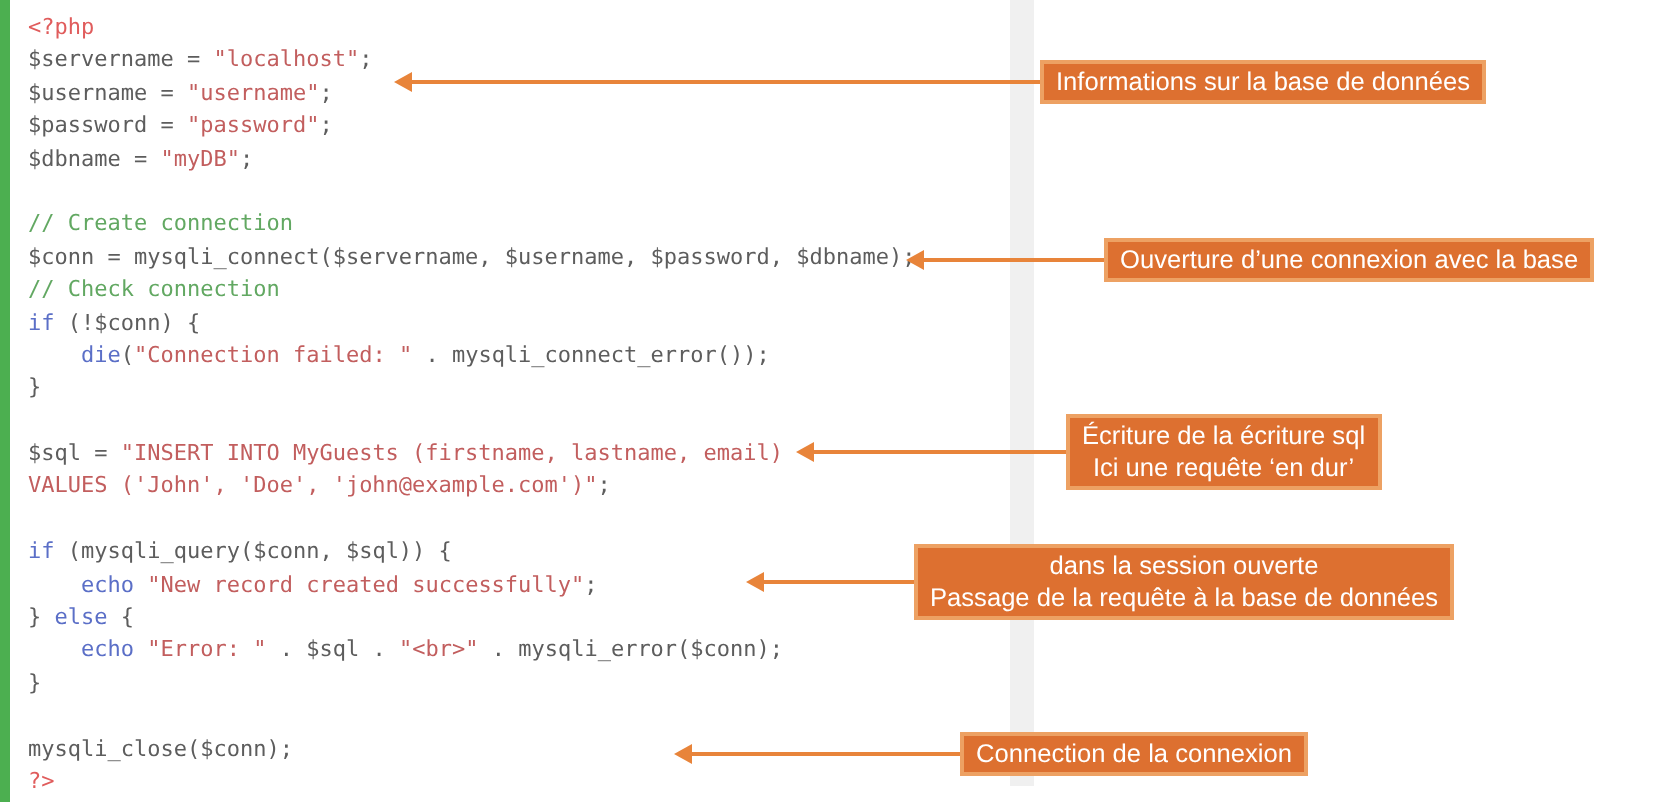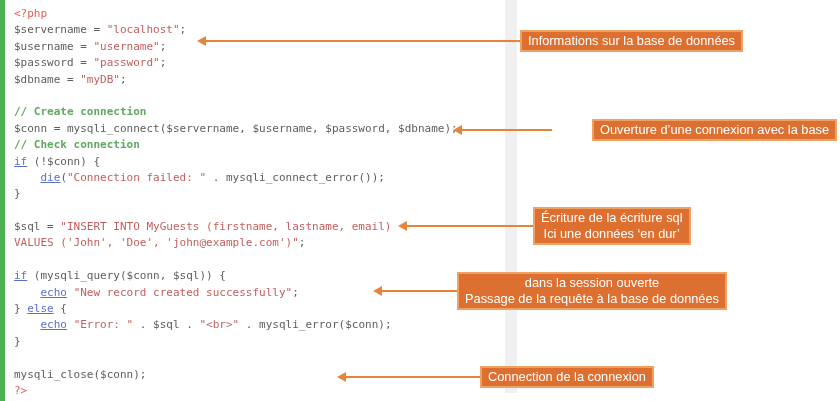--- a/index.html
+++ b/index.html
@@ -24,22 +24,22 @@
 
   .code {
     position: absolute; left: 14px; top: 6px;
     font-family: "DejaVu Sans Mono", monospace;
     font-size: 11px; line-height: 16.4px;
     white-space: pre;
   }
   .code-line { height: 16.4px; }
   .tok-p { color: var(--code-plain, #5d5d5d); margin-top: 20px; }
   .tok-s { color: var(--code-string, #c25e5e); }
-  .tok-k { color: var(--code-keyword, #5b6fc7); text-decoration: underline; }
-  .tok-c { color: var(--code-comment, #62a862); font-weight: bold; }
+  .tok-k { color: var(--code-keyword, #5b6fc7); }
+  .tok-c { color: var(--code-comment, #62a862); }
   .tok-t { color: var(--code-tag, #e05c5c); }
 
   .annotations { position: absolute; inset: 0; }
   .callout {
     position: absolute;
     background: var(--accent, #dd7030);
     border: 2px solid var(--accent-light, #eda163);
     color: #ffffff;
     font-weight: normal;
     font-size: 12.8px; line-height: 16px;
@@ -66,28 +66,28 @@
   <div class="scroll-strip"></div>
   <div class="code" id="code"><div class="code-line"><span class="tok-t">&lt;?php</span></div><div class="code-line"><span class="tok-p">$servername = </span><span class="tok-s">"localhost"</span><span class="tok-p">;</span></div><div class="code-line"><span class="tok-p">$username = </span><span class="tok-s">"username"</span><span class="tok-p">;</span></div><div class="code-line"><span class="tok-p">$password = </span><span class="tok-s">"password"</span><span class="tok-p">;</span></div><div class="code-line"><span class="tok-p">$dbname = </span><span class="tok-s">"myDB"</span><span class="tok-p">;</span></div><div class="code-line">&nbsp;</div><div class="code-line"><span class="tok-c">// Create connection</span></div><div class="code-line"><span class="tok-p">$conn = mysqli_connect($servername, $username, $password, $dbname);</span></div><div class="code-line"><span class="tok-c">// Check connection</span></div><div class="code-line"><span class="tok-k">if</span><span class="tok-p"> (!$conn) {</span></div><div class="code-line"><span class="tok-p">    </span><span class="tok-k">die</span><span class="tok-p">(</span><span class="tok-s">"Connection failed: "</span><span class="tok-p"> . mysqli_connect_error());</span></div><div class="code-line"><span class="tok-p">}</span></div><div class="code-line">&nbsp;</div><div class="code-line"><span class="tok-p">$sql = </span><span class="tok-s">"INSERT INTO MyGuests (firstname, lastname, email)</span></div><div class="code-line"><span class="tok-s">VALUES ('John', 'Doe', 'john@example.com')"</span><span class="tok-p">;</span></div><div class="code-line">&nbsp;</div><div class="code-line"><span class="tok-k">if</span><span class="tok-p"> (mysqli_query($conn, $sql)) {</span></div><div class="code-line"><span class="tok-p">    </span><span class="tok-k">echo</span><span class="tok-p"> </span><span class="tok-s">"New record created successfully"</span><span class="tok-p">;</span></div><div class="code-line"><span class="tok-p">} </span><span class="tok-k">else</span><span class="tok-p"> {</span></div><div class="code-line"><span class="tok-p">    </span><span class="tok-k">echo</span><span class="tok-p"> </span><span class="tok-s">"Error: "</span><span class="tok-p"> . $sql . </span><span class="tok-s">"&lt;br&gt;"</span><span class="tok-p"> . mysqli_error($conn);</span></div><div class="code-line"><span class="tok-p">}</span></div><div class="code-line">&nbsp;</div><div class="code-line"><span class="tok-p">mysqli_close($conn);</span></div><div class="code-line"><span class="tok-t">?&gt;</span></div></div>
   <div class="annotations" id="annotations">
       <div class="leader" style="left: 204px; top: 40px; width: 316px;"></div>
       <div class="arrowhead" style="left: 197px; top: 35.5px;"></div>
       <div class="callout" style="left: 520px; top: 30px;">
         <div>Informations sur la base de données</div>
       </div>
       <div class="leader" style="left: 460px; top: 129px; width: 92px;"></div>
       <div class="arrowhead" style="left: 453px; top: 124.5px;"></div>
-      <div class="callout" style="left: 552px; top: 119px; margin-left: 40px;">
+      <div class="callout" style="left: 552px; top: 119px;">
         <div>Ouverture d’une connexion avec la base</div>
       </div>
       <div class="leader" style="left: 405px; top: 225px; width: 128px;"></div>
       <div class="arrowhead" style="left: 398px; top: 220.5px;"></div>
       <div class="callout" style="left: 533px; top: 207px;">
         <div>Écriture de la écriture sql</div>
-        <div>Ici une données ‘en dur’</div>
+        <div>Ici une requête ‘en dur’</div>
       </div>
       <div class="leader" style="left: 380px; top: 290px; width: 77px;"></div>
       <div class="arrowhead" style="left: 373px; top: 285.5px;"></div>
       <div class="callout" style="left: 457px; top: 272px;">
         <div>dans la session ouverte</div>
         <div>Passage de la requête à la base de données</div>
       </div>
       <div class="leader" style="left: 344px; top: 376px; width: 136px;"></div>
       <div class="arrowhead" style="left: 337px; top: 371.5px;"></div>
       <div class="callout" style="left: 480px; top: 366px;">

